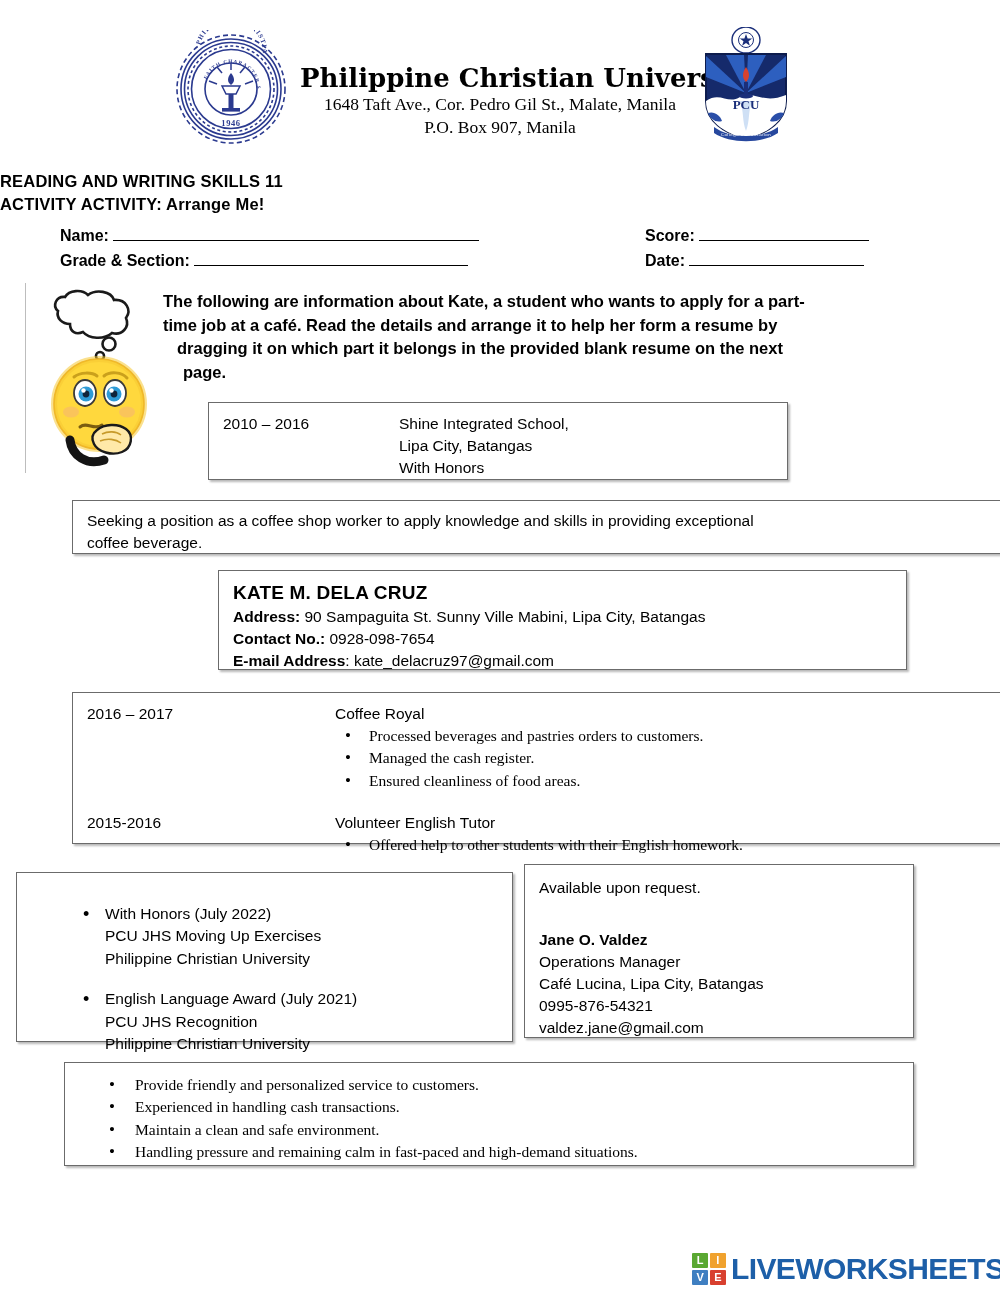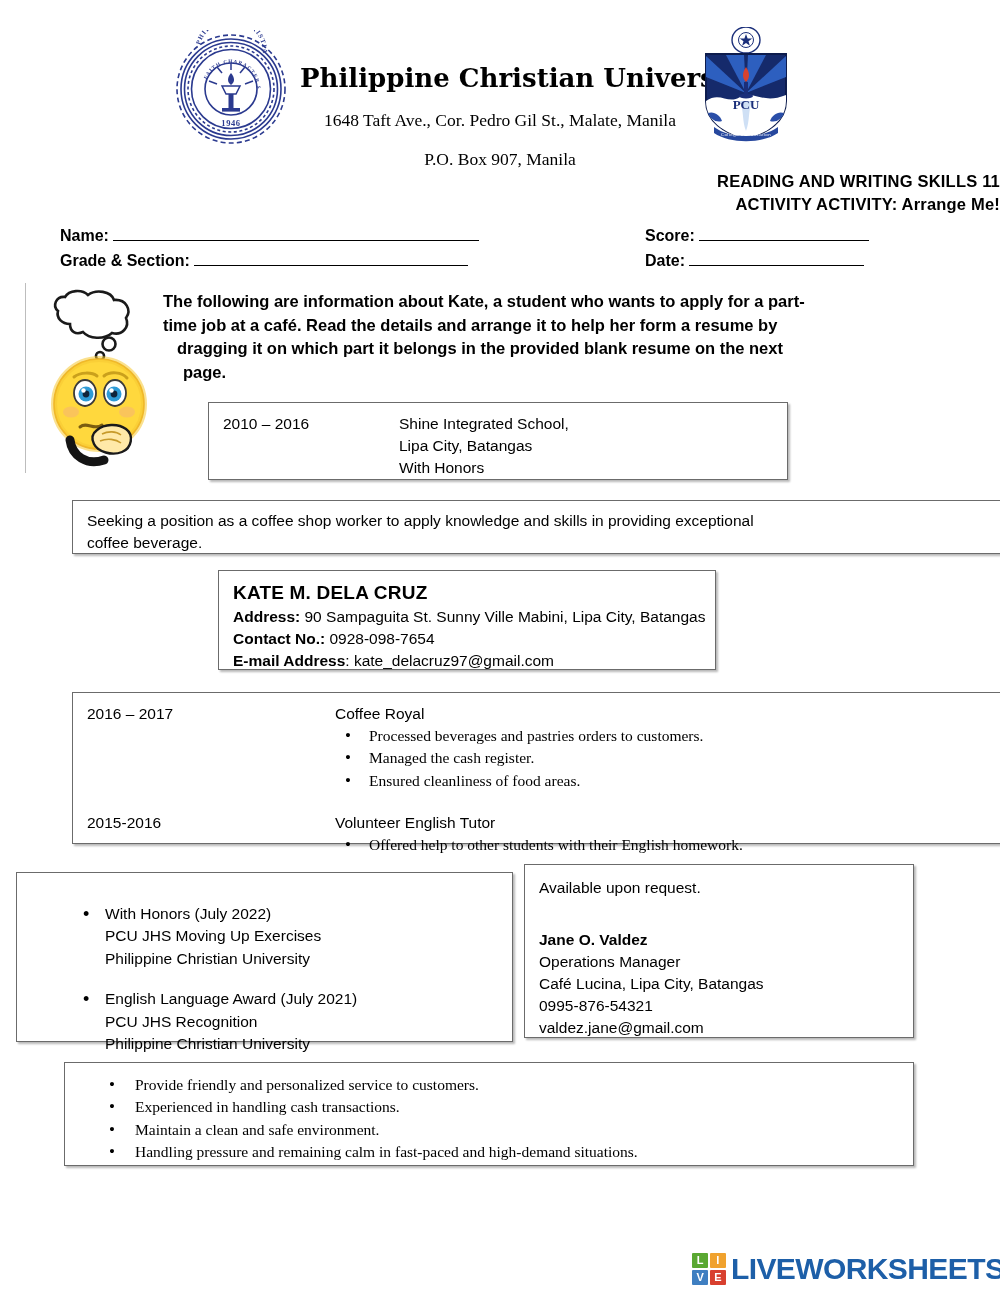--- a/index.html
+++ b/index.html
@@ -46,29 +46,28 @@
     letter-spacing: 0px;
     color: #000;
     line-height: 1.1;
     white-space: nowrap;
   }
   .addr-line {
     font-family: "Liberation Serif", serif;
     font-size: 17.5px;
     line-height: 1.35;
     white-space: nowrap;
-    margin-top: 16px;
   }
 
   
   #doc-title {
     position: absolute;
     left: 0; top: 170px;
     width: 1000px;
-    text-align: right;
+    text-align: left;
     font-weight: bold;
     font-size: 16.5px;
     line-height: 1.38;
     letter-spacing: 0.2px;
   }
 
   
   #fields {
     position: absolute;
     left: 0; top: 226px;
@@ -144,21 +143,21 @@
   
   #card-objective {
     left: 72px; top: 500px;
     width: 968px; height: 54px;
     padding: 9px 14px 10px 14px;
   }
 
   
   #card-personal {
     left: 218px; top: 570px;
-    width: 498px; height: 100px;
+    width: 689px; height: 100px;
     padding: 9px 0 0 14px;
   }
   #personal-name {
     font-weight: bold;
     font-size: 19px;
     letter-spacing: 0.2px;
     line-height: 1.35;
   }
   .kv { line-height: 1.42; }
   .kv b { font-weight: bold; }

